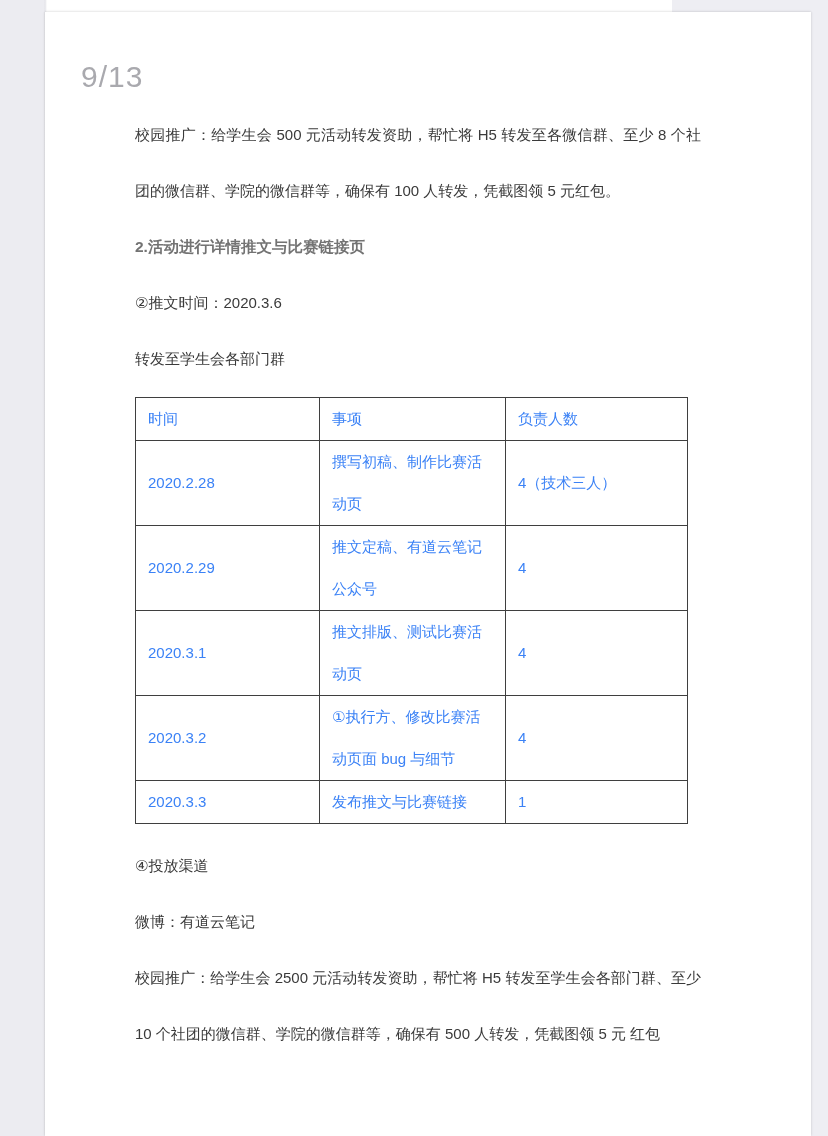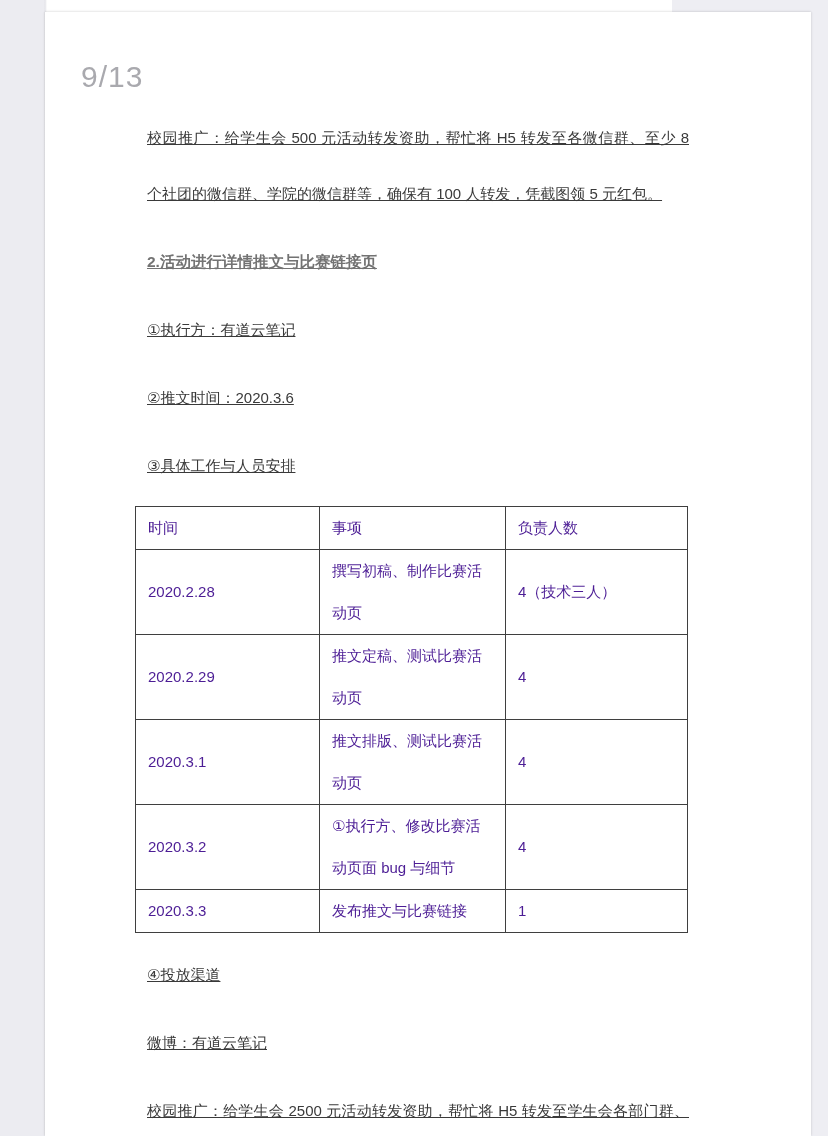--- a/index.html
+++ b/index.html
@@ -36,25 +36,24 @@
     letter-spacing: 1px;
   }
   .doc-content {
     margin-left: 90px;
     margin-top: 9px;
     width: 566px;
     color: #3a3a3a;
     font-size: 15px;
   }
   .doc-content p {
-    margin: 12px;
+    margin: 0;
     line-height: 56px;
     text-align: justify;
     text-justify: inter-ideograph;
-    text-decoration: underline;
   }
   .doc-heading {
     margin: 0;
     font-size: 15.5px;
     font-weight: bold;
     color: #737373;
     line-height: 56px;
   }
   table.schedule {
     border-collapse: collapse;
@@ -62,21 +61,21 @@
     margin-bottom: 14px;
     table-layout: fixed;
     width: 552px;
   }
   table.schedule th, table.schedule td {
     border: 1px solid #3f3f3f;
     font-weight: normal;
     text-align: left;
     vertical-align: middle;
     font-size: 15px;
-    color: #4c1d95;
+    color: #3b82f6;
     line-height: 42px;
     padding: 0 10px 0 12px;
   }
   col.c-time  { width: 184px; }
   col.c-task  { width: 186px; }
   col.c-count { width: 182px; }
 </style>
 </head>
 <body>
 
@@ -84,25 +83,24 @@
   <div class="page">
 
     <div class="page-number">9/13</div>
 
     <div class="doc-content">
 
       <p>校园推广：给学生会 500 元活动转发资助，帮忙将 H5 转发至各微信群、至少 8 个社团的微信群、学院的微信群等，确保有 100 人转发，凭截图领 5 元红包。</p>
 
       <p class="doc-heading">2.活动进行详情推文与比赛链接页</p>
 
-      <p>①执行方：有道云笔记</p>
 
       <p>②推文时间：2020.3.6</p>
 
-      <p>③具体工作与人员安排</p>
+      <p>转发至学生会各部门群</p>
 
       <table class="schedule">
         <colgroup>
           <col class="c-time">
             <col class="c-task">
             <col class="c-count">
         </colgroup>
         <thead>
           <tr>
             <th>时间</th>
@@ -111,21 +109,21 @@
           </tr>
         </thead>
         <tbody>
           <tr>
             <td>2020.2.28</td>
             <td>撰写初稿、制作比赛活动页</td>
             <td>4（技术三人）</td>
           </tr>
           <tr>
             <td>2020.2.29</td>
-            <td>推文定稿、测试比赛活动页</td>
+            <td>推文定稿、有道云笔记公众号</td>
             <td>4</td>
           </tr>
           <tr>
             <td>2020.3.1</td>
             <td>推文排版、测试比赛活动页</td>
             <td>4</td>
           </tr>
           <tr>
             <td>2020.3.2</td>
             <td>①执行方、修改比赛活动页面 bug 与细节</td>

